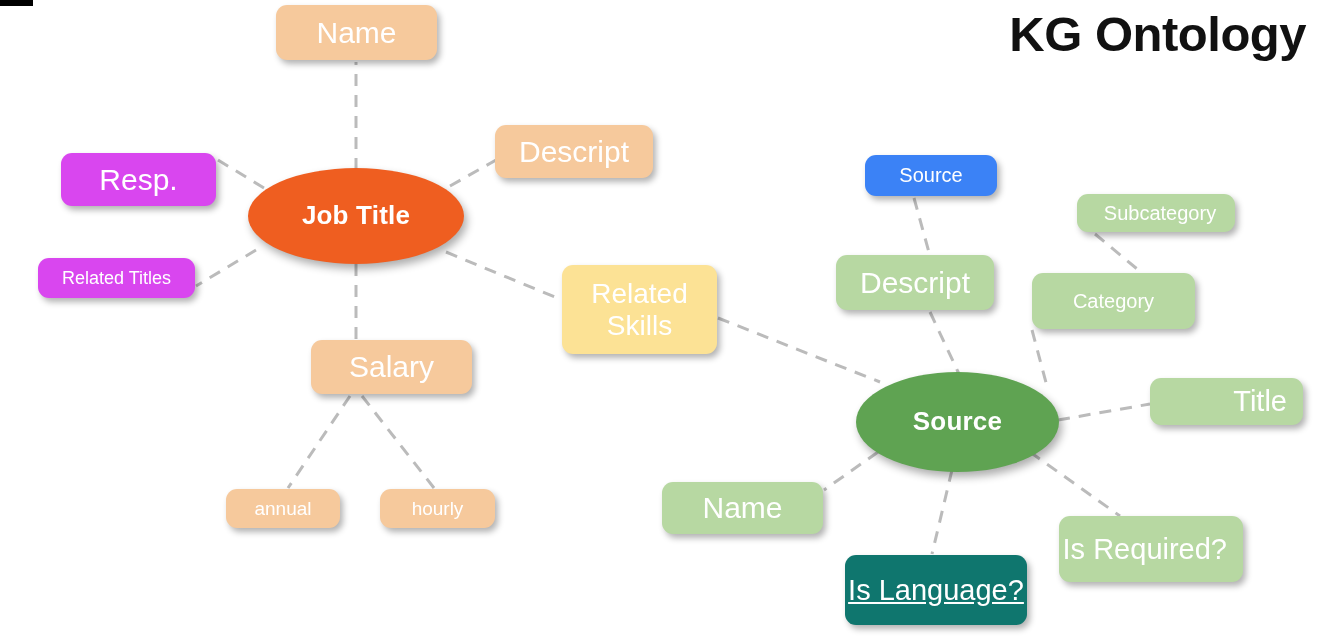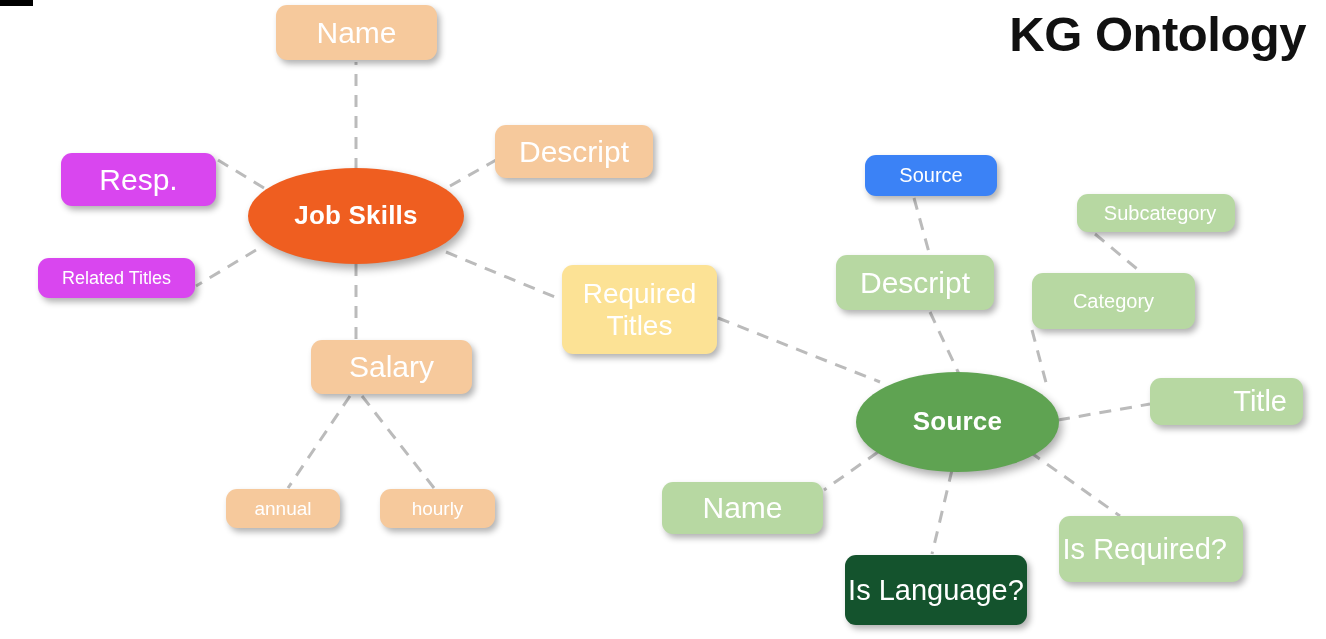--- a/index.html
+++ b/index.html
@@ -103,33 +103,33 @@
       <div class="node box" style="left: 61px; top: 113px; width: 155px; height: 53px; font-size: 30px; background: #d946ef; margin-top: 40px;">
         <span>Resp.</span>
       </div>
       <div class="node box" style="left: 495px; top: 125px; width: 158px; height: 53px; font-size: 30px; background: rgb(246, 201, 156);">
         <span>Descript</span>
       </div>
       <div class="node box" style="left: 38px; top: 258px; width: 157px; height: 40px; font-size: 18px; background: #d946ef;">
         <span>Related Titles</span>
       </div>
       <div class="node hub" style="left: 248px; top: 168px; width: 216px; height: 96px; font-size: 26px; background: rgb(239, 94, 32);">
-        <span>Job Skills</span>
+        <span>Job Title</span>
       </div>
       <div class="node box" style="left: 276px; top: 340px; width: 161px; height: 54px; font-size: 30px; background: rgb(246, 201, 156); margin-left: 35px;">
         <span>Salary</span>
       </div>
       <div class="node box" style="left: 226px; top: 489px; width: 114px; height: 39px; font-size: 19px; background: rgb(246, 201, 156);">
         <span>annual</span>
       </div>
       <div class="node box" style="left: 380px; top: 489px; width: 115px; height: 39px; font-size: 19px; background: rgb(246, 201, 156);">
         <span>hourly</span>
       </div>
       <div class="node box" style="left: 562px; top: 265px; width: 155px; height: 89px; font-size: 28px; background: rgb(252, 226, 149);">
-        <span>Required Titles</span>
+        <span>Related Skills</span>
       </div>
       <div class="node box" style="left: 865px; top: 155px; width: 132px; height: 41px; font-size: 20px; background: #3b82f6;">
         <span>Source</span>
       </div>
       <div class="node box" style="left: 1077px; top: 194px; width: 158px; height: 38px; font-size: 20px; background: rgb(183, 216, 162); padding-left: 8px;">
         <span>Subcategory</span>
       </div>
       <div class="node box" style="left: 836px; top: 255px; width: 158px; height: 55px; font-size: 30px; background: rgb(183, 216, 162);">
         <span>Descript</span>
       </div>
@@ -141,18 +141,18 @@
       </div>
       <div class="node box align-right" style="left: 1150px; top: 378px; width: 153px; height: 47px; font-size: 29px; background: rgb(183, 216, 162);">
         <span>Title</span>
       </div>
       <div class="node box" style="left: 662px; top: 482px; width: 161px; height: 52px; font-size: 30px; background: rgb(183, 216, 162);">
         <span>Name</span>
       </div>
       <div class="node box align-right" style="left: 1059px; top: 516px; width: 184px; height: 66px; font-size: 29px; background: rgb(183, 216, 162);">
         <span>Is Required?</span>
       </div>
-      <div class="node box" style="left: 845px; top: 555px; width: 182px; height: 70px; font-size: 29px; background: #14532d;">
+      <div class="node box" style="left: 845px; top: 555px; width: 182px; height: 70px; font-size: 29px; background: #0f766e; text-decoration: underline;">
         <span>Is Language?</span>
       </div>
     </div>
 
 </div>
 
 </body></html>

